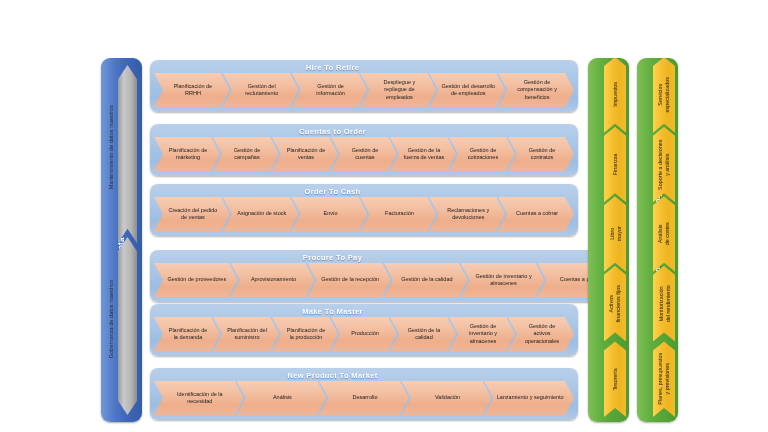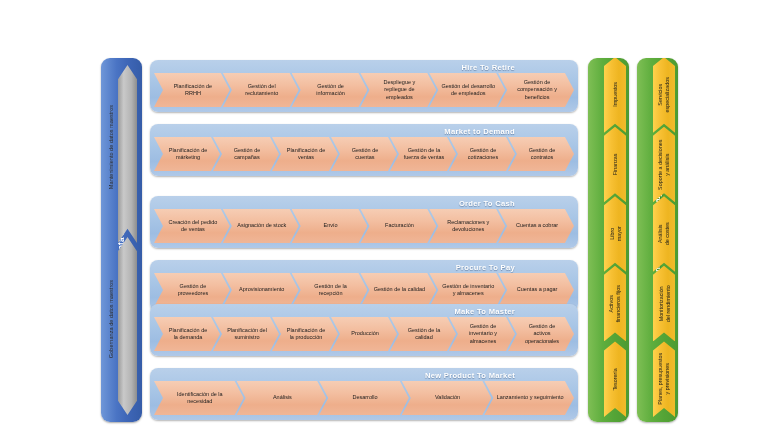--- a/index.html
+++ b/index.html
@@ -98,21 +98,21 @@
     height: 52px;
     border-radius: 8px;
     background: linear-gradient(to bottom, #b9d0ea 0%, #a9c6e6 40%, #9dbde2 72%, #b0c9e8 100%);
     box-shadow: 0 1px 2px rgba(0,0,0,0.3);
   }
   .row-title {
     position: absolute;
     left: 0;
     top: 2.5px;
     width: 365px;
-    text-align: right;
+    text-align: center;
     font-size: 7.6px;
     font-weight: bold;
     color: #ffffff;
     letter-spacing: 0.3px;
     text-shadow: 0 1px 1px rgba(60,90,130,0.55);
   }
   .row-steps {
     position: absolute;
     left: 4px;
     top: 13px;
@@ -231,21 +231,21 @@
         <div class="step">
           <span class="step-label">Gestión del desarrollo de empleados</span>
         </div>
         <div class="step">
           <span class="step-label">Gestión de compensación y beneficios</span>
         </div>
       </div>
   </div>
 
   <div class="row-band" id="row-1" style="top:124px;">
-    <div class="row-title">Market to Demand</div>
+    <div class="row-title">Cuentas to Order</div>
     <div class="row-steps" id="steps-1">
         <div class="step">
           <span class="step-label">Planificación de márketing</span>
         </div>
         <div class="step">
           <span class="step-label">Gestión de campañas</span>
         </div>
         <div class="step">
           <span class="step-label">Planificación de ventas</span>
         </div>
@@ -257,21 +257,21 @@
         </div>
         <div class="step">
           <span class="step-label">Gestión de cotizaciones</span>
         </div>
         <div class="step">
           <span class="step-label">Gestión de contratos</span>
         </div>
       </div>
   </div>
 
-  <div class="row-band" id="row-2" style="top:184px;margin-top:12px;">
+  <div class="row-band" id="row-2" style="top:184px;">
     <div class="row-title">Order To Cash</div>
     <div class="row-steps" id="steps-2">
         <div class="step">
           <span class="step-label">Creación del pedido de ventas</span>
         </div>
         <div class="step">
           <span class="step-label">Asignación de stock</span>
         </div>
         <div class="step">
           <span class="step-label">Envío</span>
@@ -281,21 +281,21 @@
         </div>
         <div class="step">
           <span class="step-label">Reclamaciones y devoluciones</span>
         </div>
         <div class="step">
           <span class="step-label">Cuentas a cobrar</span>
         </div>
       </div>
   </div>
 
-  <div class="row-band" id="row-3" style="top:260px;">
+  <div class="row-band" id="row-3" style="top:250px;padding-left:47px;">
     <div class="row-title">Procure To Pay</div>
     <div class="row-steps" id="steps-3">
         <div class="step">
           <span class="step-label">Gestión de proveedores</span>
         </div>
         <div class="step">
           <span class="step-label">Aprovisionamiento</span>
         </div>
         <div class="step">
           <span class="step-label">Gestión de la recepción</span>

